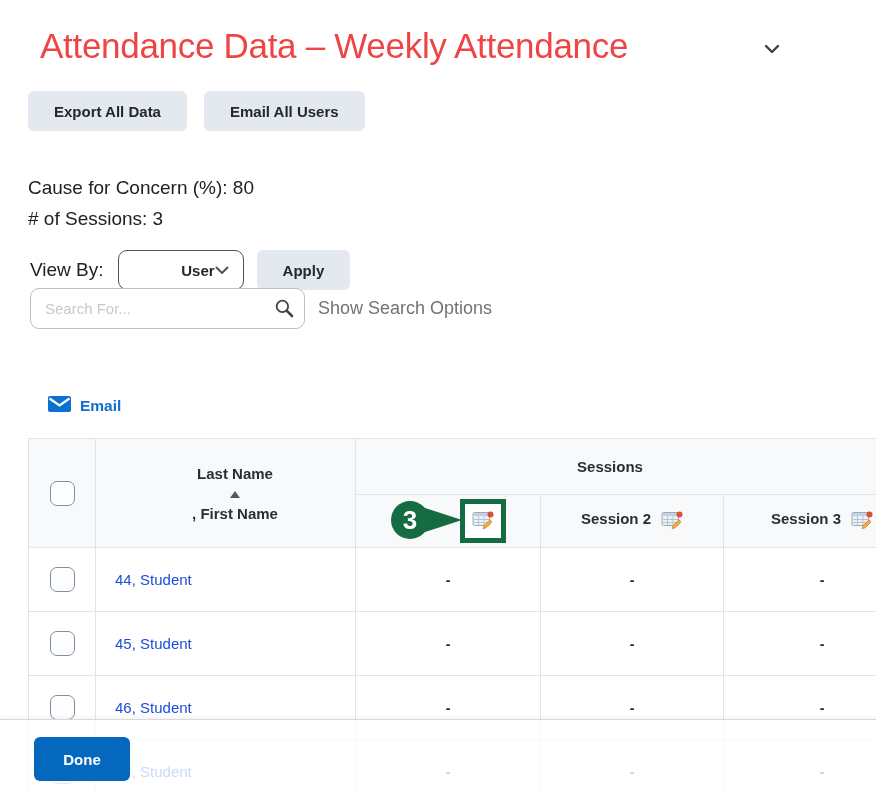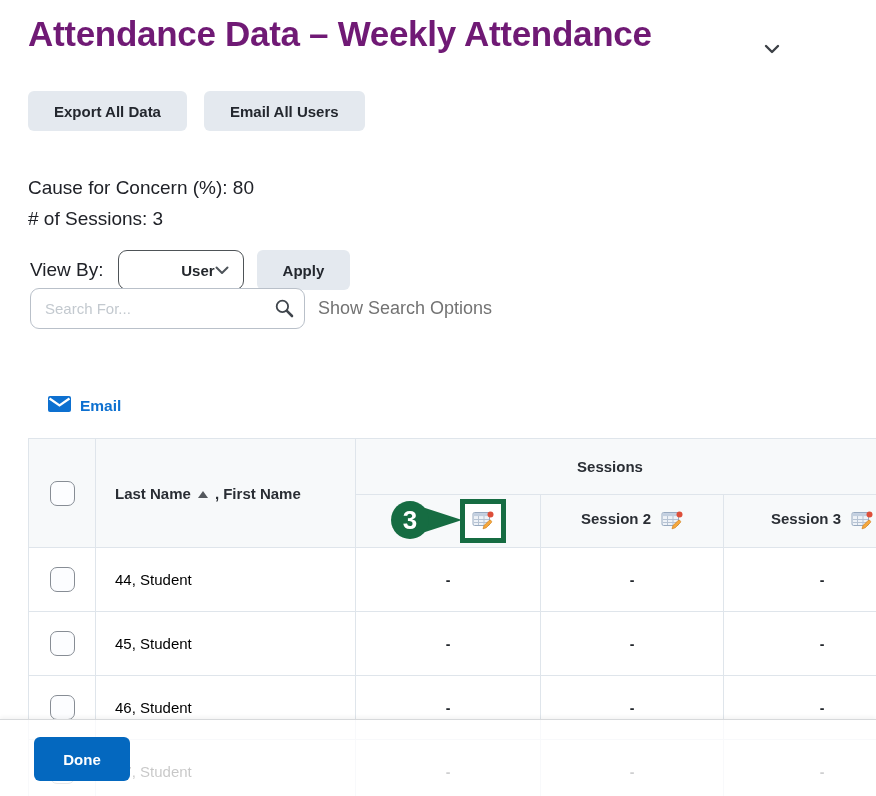--- a/index.html
+++ b/index.html
@@ -9,22 +9,22 @@
     height: 796px;
     overflow: hidden;
     background: #ffffff;
     font-family: "Liberation Sans", sans-serif;
     color: #202228;
   }
   .page { position: relative; width: 876px; height: 796px; }
 
   
   .page-title {
-    position: absolute; left: 28px; top: 14px; margin: 0;
-    font-size: 35px; font-weight: 700; letter-spacing: -0.3px; color: #701a75;
+    position: absolute; left: 28px; top: 14px; margin: 12px;
+    font-size: 35px; font-weight: 400; letter-spacing: -0.3px; color: #ef4444;
     white-space: nowrap;
   }
   .title-chevron { position: absolute; left: 764px; top: 41px; cursor: pointer; }
 
   
   .gray-btn {
     background: #e4e9ef; border: none; border-radius: 6px;
     height: 40px; padding: 0 26px;
     font-family: "Liberation Sans", sans-serif;
     font-size: 15px; font-weight: 700; color: #23272e; cursor: pointer;
@@ -75,34 +75,34 @@
 
   
   .table-wrap { position: absolute; left: 28px; top: 438px; width: 848px; height: 358px; overflow: hidden; }
   table { border-collapse: collapse; table-layout: fixed; width: 892px; }
   th, td { border: 1px solid #dfe5eb; padding: 0; }
   thead th { background: #f7f9fa; font-size: 15px; font-weight: 700; color: #2a2e34; }
   .row-group-hdr { height: 56px; }
   .row-sub-hdr th { height: 52px; }
   tbody td { height: 63px; background: #fff; }
   .group-label { position: relative; left: -28px; }
-  .name-hdr-content { display: flex; align-items: center; padding-left: 19px; gap: 7px; text-align: left; }
+  .name-hdr-content { display: flex; align-items: center; padding-left: 19px; gap: 7px; text-align: left; flex-direction: column; }
   .sort-asc {
     width: 0; height: 0; display: inline-block;
     border-left: 5px solid transparent; border-right: 5px solid transparent;
     border-bottom: 7px solid #54585d; margin-top: 2px;
   }
   .sub-hdr-content { display: flex; align-items: flex-start; justify-content: center; gap: 10px; }
   .cb-cell { text-align: center; }
   .checkbox {
     width: 25px; height: 25px; box-sizing: border-box; margin: 0 auto;
     border: 1.5px solid #878d95; border-radius: 7px; background: #fcfdff; cursor: pointer;
   }
   .name-cell { padding-left: 19px; text-align: left; }
-  .name-cell a { color: #000000; font-size: 15px; text-decoration: none; cursor: pointer; }
+  .name-cell a { color: #1d4ed8; font-size: 15px; text-decoration: none; cursor: pointer; }
   .dash-cell { text-align: center; font-size: 14px; font-weight: 700; color: #23272c; }
 
   
   .callout-wrap { display: flex; align-items: center; justify-content: center; }
   .callout-box {
     width: 36px; height: 34px; border: 5px solid #166c42; background: #fff;
     display: flex; align-items: center; justify-content: center; margin-left: -3px;
   }
 
   

